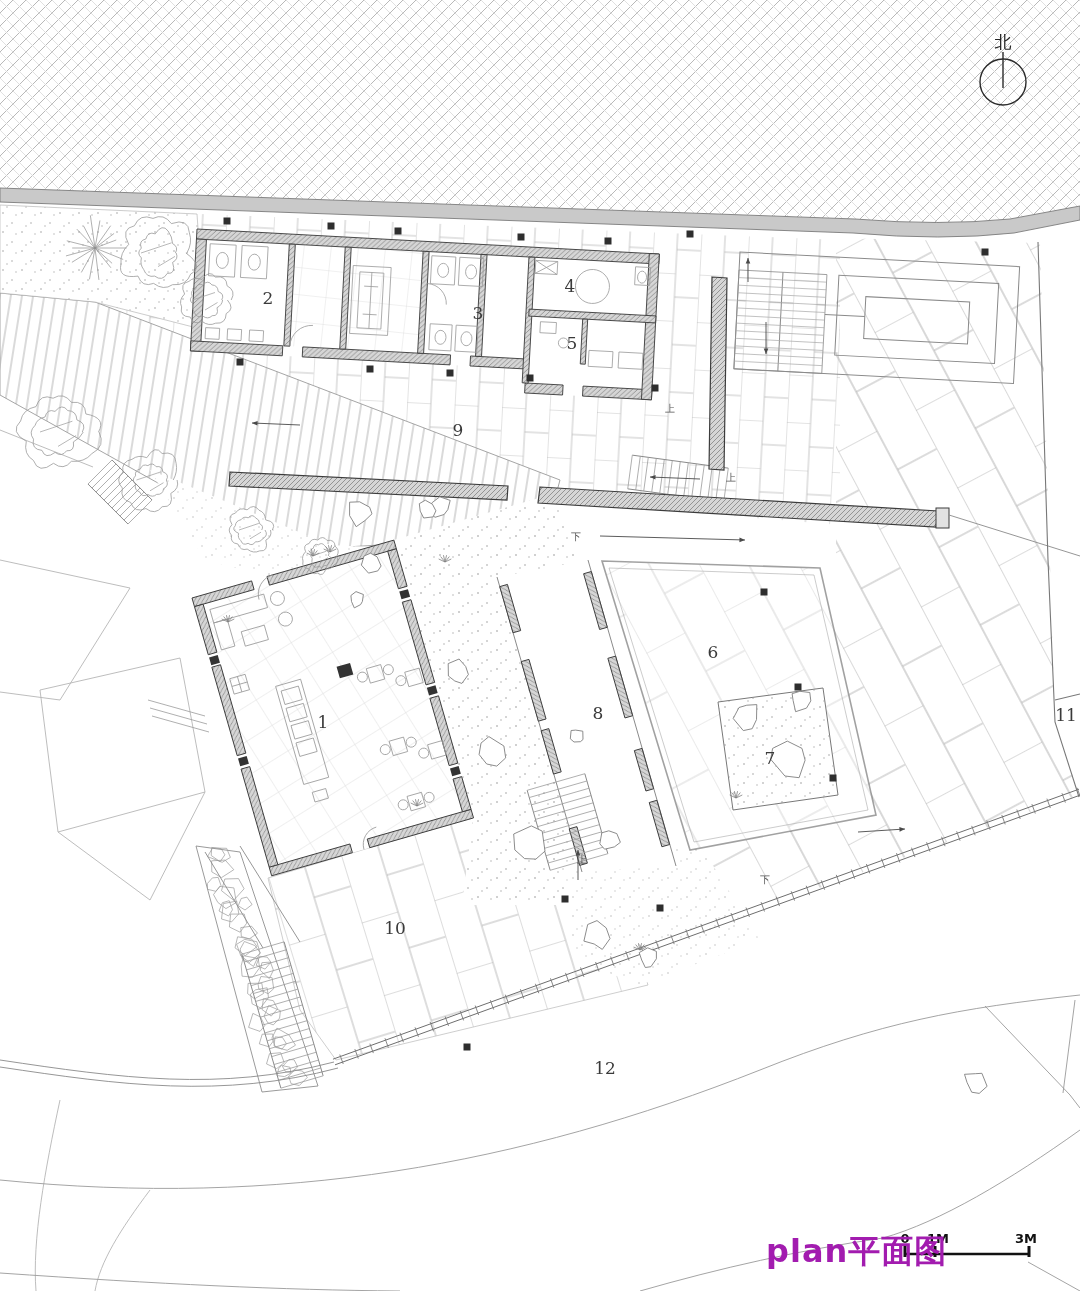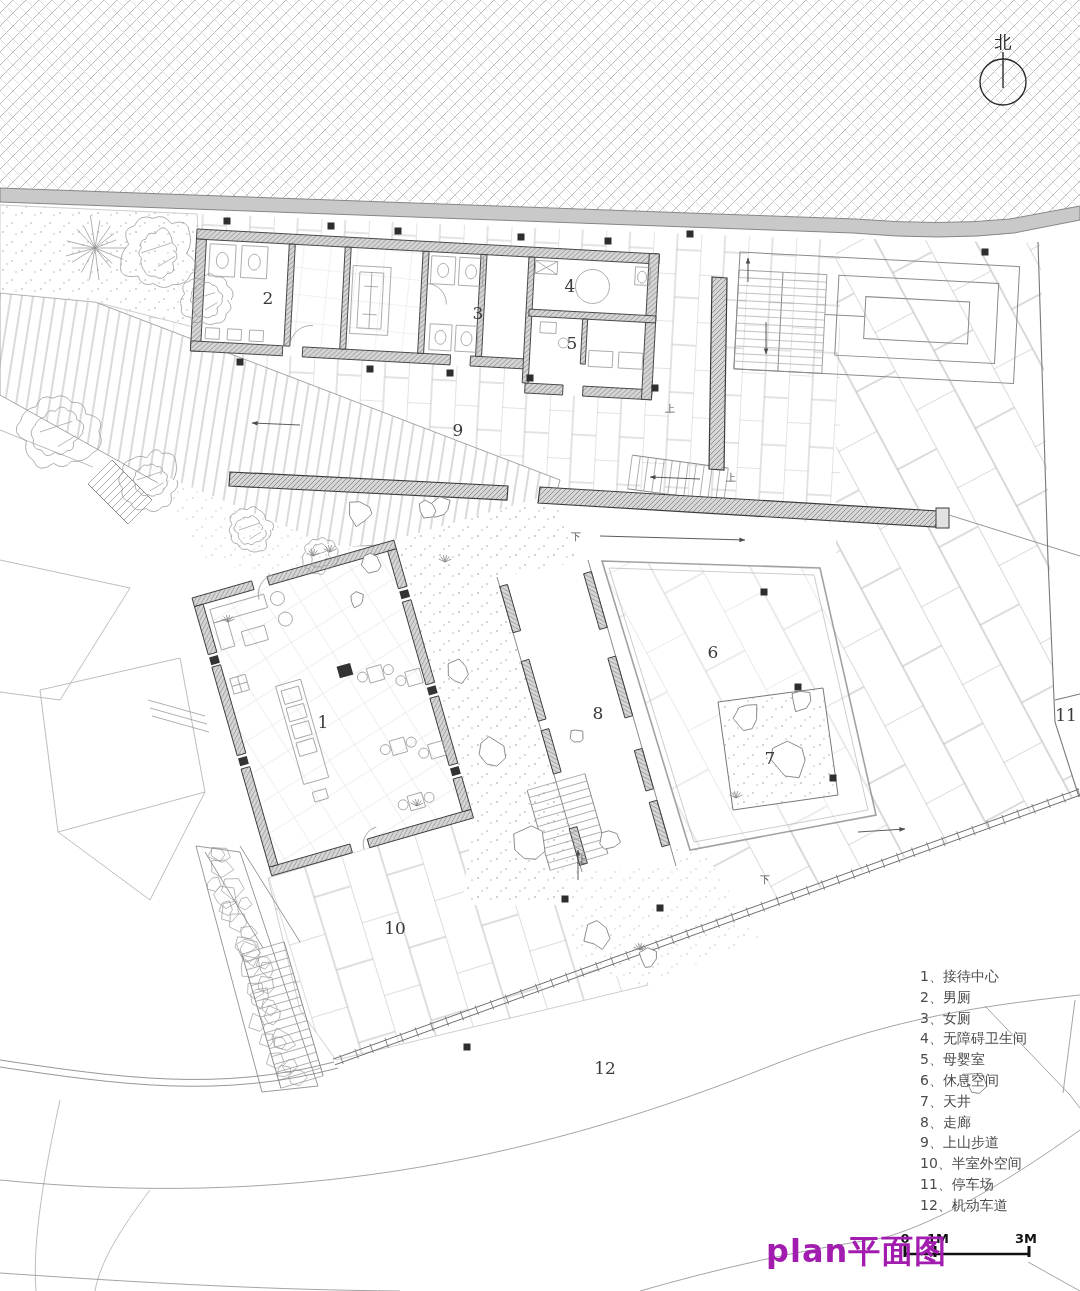--- a/index.html
+++ b/index.html
@@ -658,28 +658,14 @@
     <path d="M905,1254 L1029,1254" stroke="#111" stroke-width="2.4"></path>
     <rect x="903.5" y="1246" width="3" height="11" fill="#111"></rect>
     <rect x="933.5" y="1246" width="3" height="11" fill="#111"></rect>
     <rect x="1027.5" y="1246" width="3" height="11" fill="#111"></rect>
     <text class="scale-label" x="905" y="1243" text-anchor="middle">0</text>
     <text class="scale-label" x="938" y="1243" text-anchor="middle">1M</text>
     <text class="scale-label" x="1026" y="1243" text-anchor="middle">3M</text>
   </g>
 </svg>
 
-<div id="legend">
-      <div class="lg-row">1、接待中心</div>
-      <div class="lg-row">2、男厕</div>
-      <div class="lg-row">3、女厕</div>
-      <div class="lg-row">4、无障碍卫生间</div>
-      <div class="lg-row">5、母婴室</div>
-      <div class="lg-row">6、休息空间</div>
-      <div class="lg-row">7、天井</div>
-      <div class="lg-row">8、走廊</div>
-      <div class="lg-row">9、上山步道</div>
-      <div class="lg-row">10、半室外空间</div>
-      <div class="lg-row">11、停车场</div>
-      <div class="lg-row">12、机动车道</div>
-    </div>
 <div id="title-block">plan平面图</div>
 </div>
 
 </body></html>

